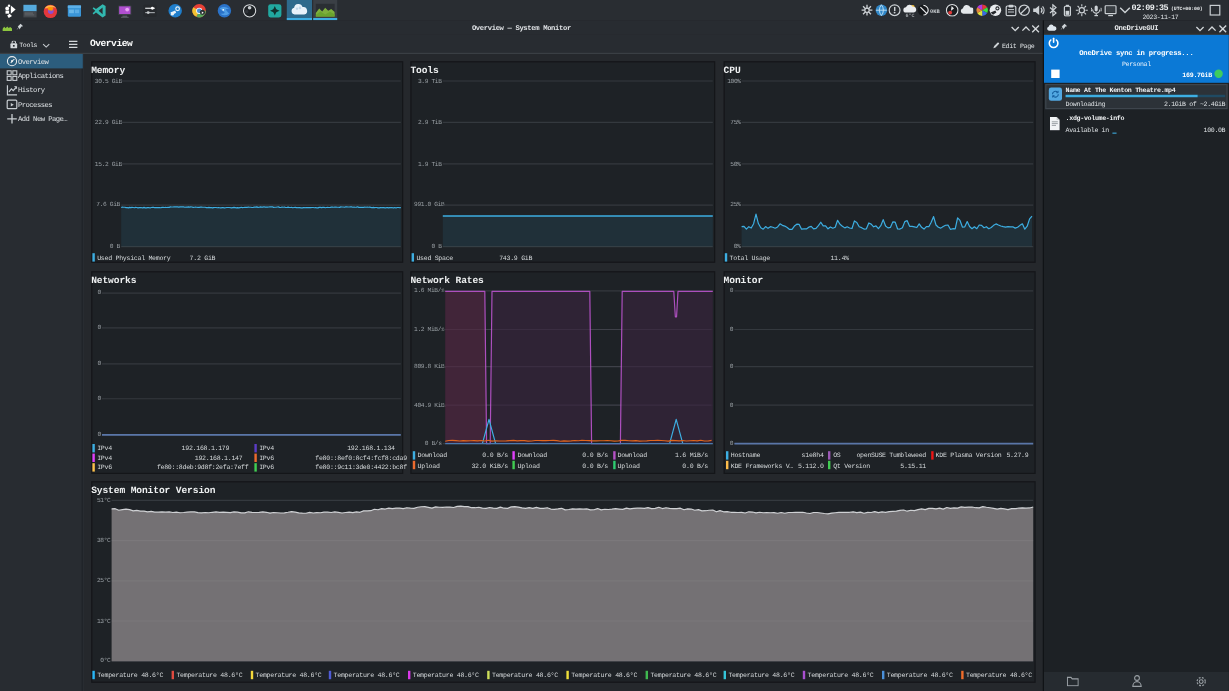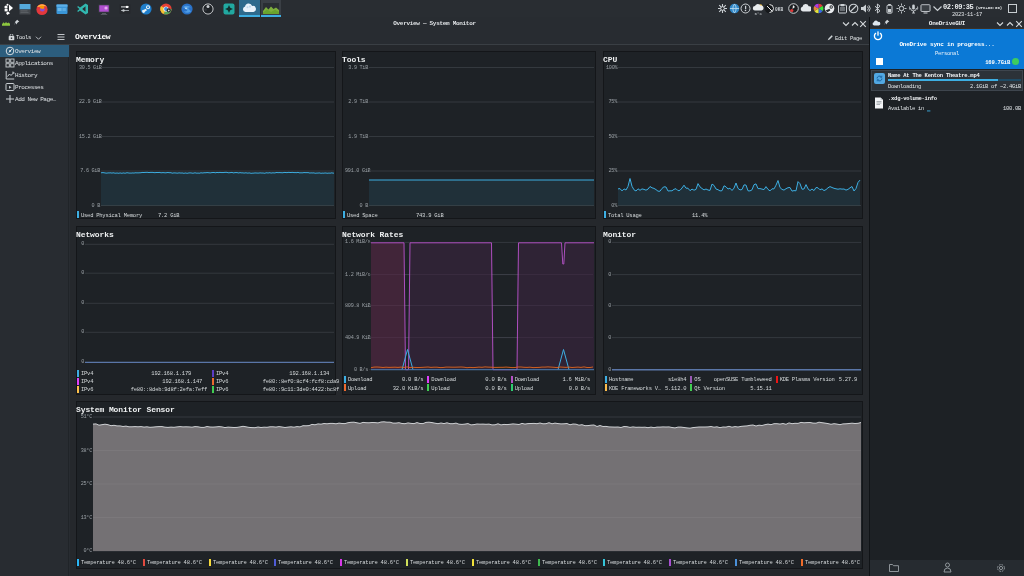--- a/index.html
+++ b/index.html
@@ -413,21 +413,21 @@
 <div class="mk" style="left:775.6666666666666px;top:375.5px;background:#ed1515"></div>
 <div class="lg" style="left:779.6666666666666px;top:376.0px">KDE Plasma Version</div>
 <div class="lg" style="left:775.6666666666666px;top:376.0px;width:81.33333333333333px;text-align:right">5.27.9</div>
 <div class="mk" style="left:605.0px;top:384.0px;background:#fdbc4b"></div>
 <div class="lg" style="left:609.0px;top:384.5px">KDE Frameworks V…</div>
 <div class="lg" style="left:605.0px;top:384.5px;width:81.33333333333333px;text-align:right">5.112.0</div>
 <div class="mk" style="left:690.3333333333334px;top:384.0px;background:#41cd52"></div>
 <div class="lg" style="left:694.3333333333334px;top:384.5px">Qt Version</div>
 <div class="lg" style="left:690.3333333333334px;top:384.5px;width:81.33333333333333px;text-align:right">5.15.11</div>
 <div class="card" style="left:76px;top:401px;width:787px;height:168px"></div>
-<div class="ct" style="left:76px;top:405px;width:787px">System Monitor Sensor</div>
+<div class="ct" style="left:76px;top:405px;width:787px">System Monitor Version</div>
 <div class="yl" style="left:79px;top:414px;width:13px;text-align:right">51°C</div>
 <div class="yl" style="left:79px;top:447.5px;width:13px;text-align:right">38°C</div>
 <div class="yl" style="left:79px;top:481px;width:13px;text-align:right">25°C</div>
 <div class="yl" style="left:79px;top:514.5px;width:13px;text-align:right">13°C</div>
 <div class="yl" style="left:79px;top:548px;width:13px;text-align:right">0°C</div>
 <svg class="abs" style="left:76px;top:401px" width="787" height="168">
     <line x1="17" y1="16" x2="785" y2="16" stroke="#34393e" stroke-width="1"></line>
     <line x1="17" y1="49.5" x2="785" y2="49.5" stroke="#34393e" stroke-width="1"></line>
     <line x1="17" y1="83" x2="785" y2="83" stroke="#34393e" stroke-width="1"></line>
     <line x1="17" y1="116.5" x2="785" y2="116.5" stroke="#34393e" stroke-width="1"></line>

